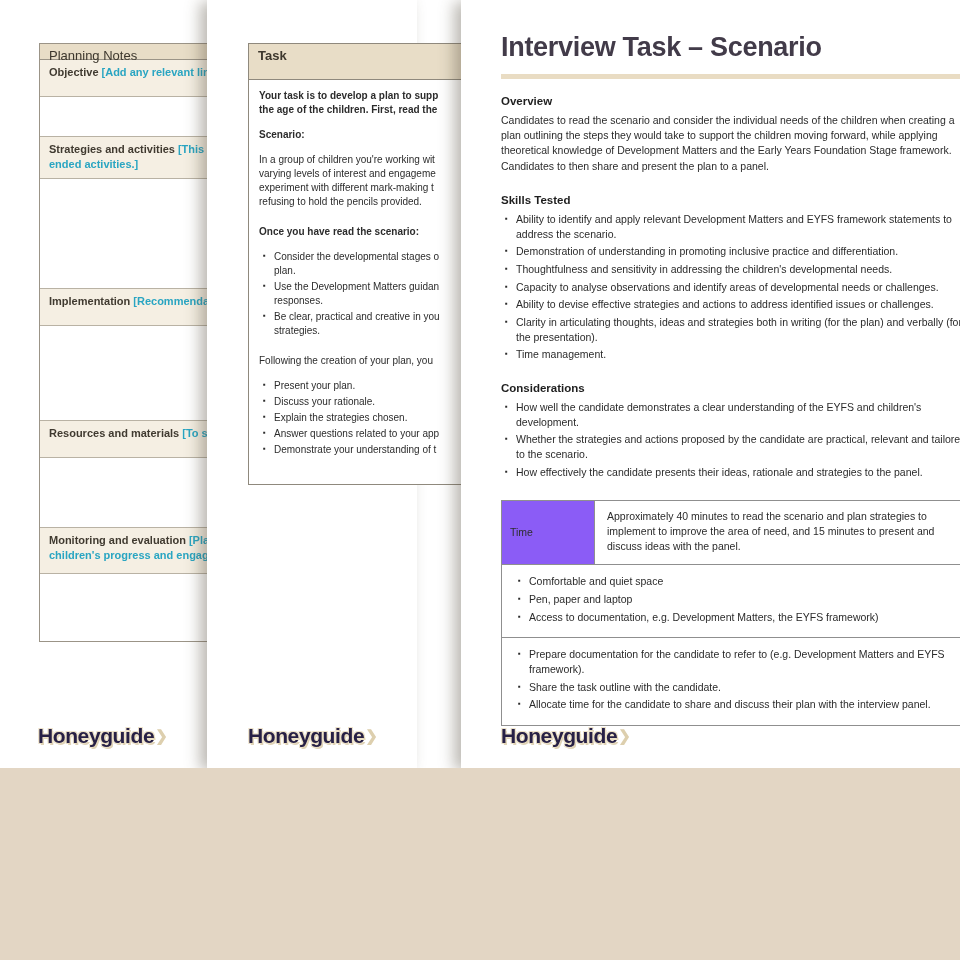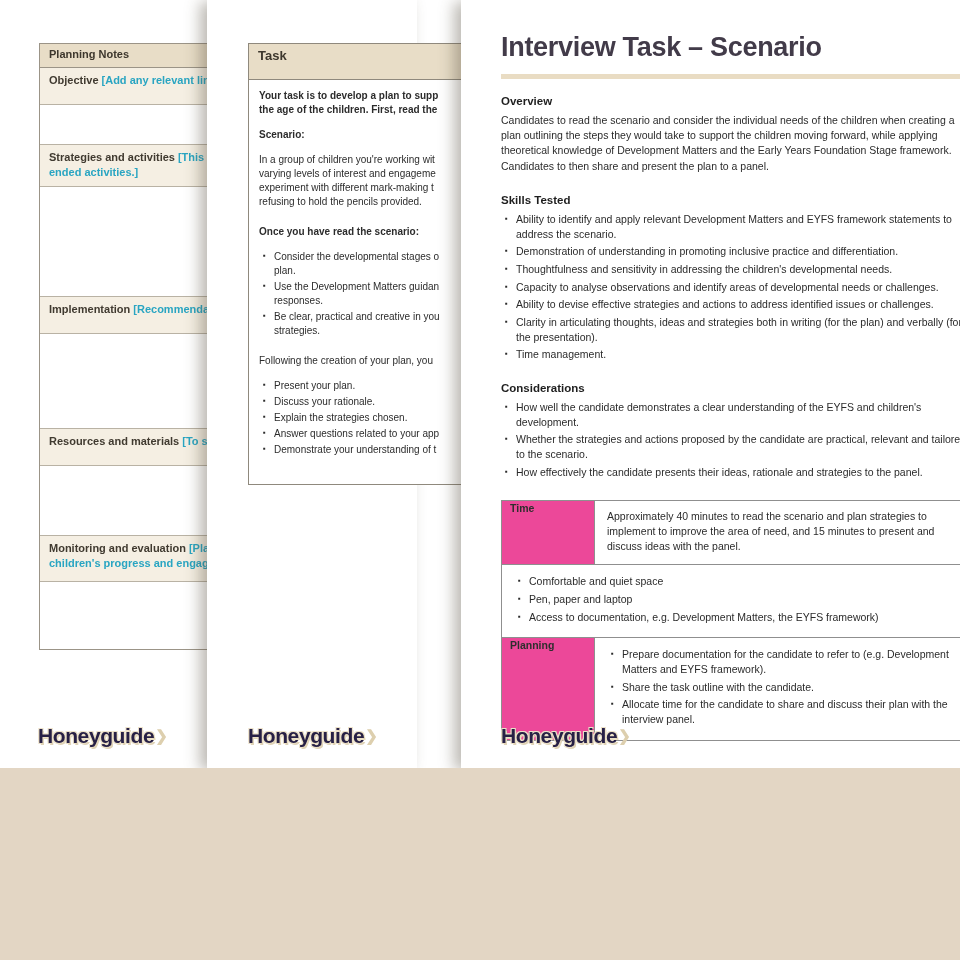--- a/index.html
+++ b/index.html
@@ -16,22 +16,22 @@
   .page { position:absolute; top:0; background:#fff; }
   .page-left  { left:0;   width:210px; height:768px; z-index:1; }
   .page-mid   { left:207px; width:210px; height:768px; z-index:2;
                 box-shadow:-7px 2px 14px rgba(80,70,55,.38); }
   .page-right { left:437px; width:545px; height:768px; z-index:3;
                 box-shadow:-7px 2px 14px rgba(80,70,55,.38);margin-left:24px; }
 
   
   .pn-table { position:absolute; left:39px; top:43px; width:258px;
               border:1px solid #9b9487; background:#fff; }
-  .pn-header { height:24px; background:#e8ddc7; border-bottom:1px solid #9b9487;
-               font-size:11px; font-weight:bold; color:#3d372d; padding:4px 9px; }
+  .pn-header { height:16px; background:#e8ddc7; border-bottom:1px solid #9b9487;
+               font-size:13px; font-weight:normal; color:#3d372d; padding:4px 9px; }
   .pn-row { width:100%; border-bottom:1px solid #b9b2a4; padding:5px 9px;
             font-size:11px; line-height:1.35; }
   .pn-label-row { background:#f5efe3; }
   .pn-empty-row { background:#fff; }
   .pn-row:last-child { border-bottom:none; }
   .lbl { font-weight:bold; color:#403a30; margin-right:3px; }
   .hint { color:#29a5c2; font-weight:bold; white-space:pre-line; }
 
   .h-obj    { height:37px; }
   .h-e1     { height:40px; }
@@ -66,22 +66,22 @@
   .rp-p, .rp-li { font-size:10.5px; line-height:1.45; }
   ul.sq2 { list-style:none; padding-left:15px; margin-top:2px; }
   ul.sq2 li { position:relative; margin-bottom:3px; font-size:10.5px; line-height:1.4; }
   ul.sq2 li::before { content:"▪"; position:absolute; left:-11px; top:1px; font-size:8px; color:#2b2b2b; }
 
   .prep { border:1px solid #8f8f8f; width:466px; margin-top:4px; }
   .prep-header { background:#e8ddc7; border-bottom:1px solid #8f8f8f;
                  font-size:13.5px; font-weight:bold; color:#3a332a; padding:7px 12px; }
   .prep-row { display:flex; border-bottom:1px solid #8f8f8f; }
   .prep-row:last-child { border-bottom:none; }
-  .prep-label { width:93px; flex:0 0 93px; background:#ec4899; border-right:1px solid #8f8f8f;
-                padding:0 8px; font-size:10.5px; font-weight:bold; color:#2e2e2e; line-height:1.35; }
+  .prep-label { width:93px; flex:0 0 93px; background:#8b5cf6; border-right:1px solid #8f8f8f;
+                padding:24px 8px; font-size:10.5px; font-weight:normal; color:#2e2e2e; line-height:1.35; }
   .prep-value { flex:1; padding:8px 12px 10px; font-size:10.5px; line-height:1.45; background:#fff; }
   .prep-value ul.sq2 { margin:1px 0 0; }
 
   
   .logo { position:absolute; top:722px; height:28px; display:flex; align-items:center;
           font-size:21px; font-weight:800; letter-spacing:-.4px; color:#272045;
           text-shadow:-1px -1px 0 #ece1c8, 1px -1px 0 #ece1c8, -1px 1px 0 #ece1c8, 1.5px 1.5px 0 #e0d3b6; }
   .logo .chev { font-size:15px; font-weight:900; color:#ddcfae; margin-left:1px; text-shadow:none; }
   .logo-left  { left:38px; }
   .logo-mid   { left:41px; }
@@ -211,21 +211,20 @@
         <div class="prep-row">
           <div class="prep-value">
             <ul class="sq2">
               <li>Comfortable and quiet space</li>
               <li>Pen, paper and laptop</li>
               <li>Access to documentation, e.g. Development Matters, the EYFS framework)</li>
             </ul>
           </div>
         </div>
         <div class="prep-row">
-          <div class="prep-label">Planning</div>
           <div class="prep-value">
             <ul class="sq2">
               <li>Prepare documentation for the candidate to refer to (e.g. Development Matters and EYFS framework).</li>
               <li>Share the task outline with the candidate.</li>
               <li>Allocate time for the candidate to share and discuss their plan with the interview panel.</li>
             </ul>
           </div>
         </div>
       </div>
     </div>

